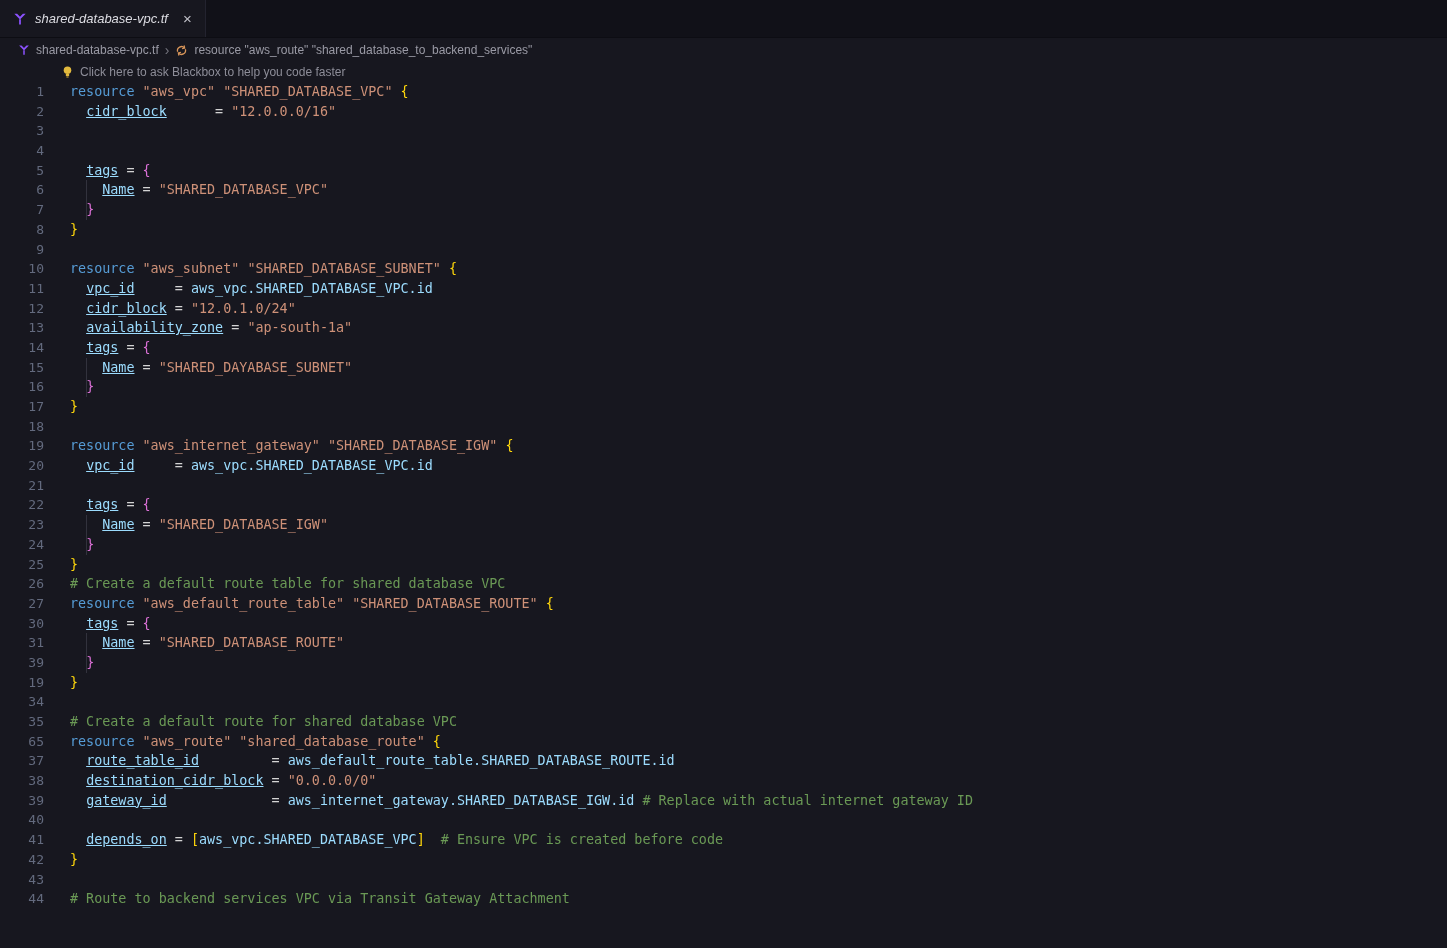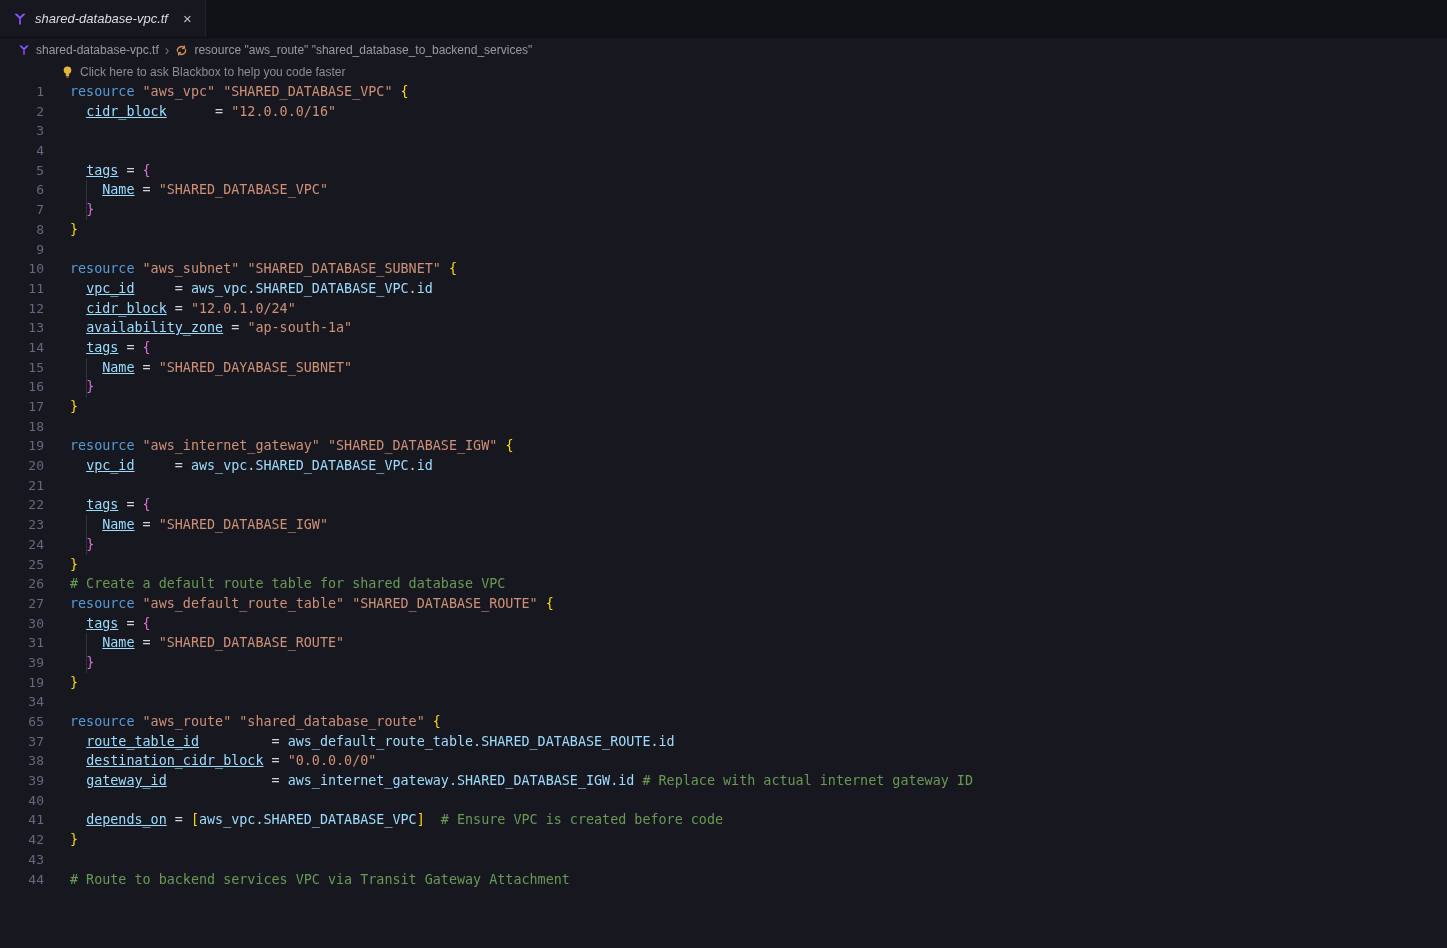--- a/index.html
+++ b/index.html
@@ -207,20 +207,24 @@
         </div>
         <div class="row">
           <span class="ln">19</span>
           <span class="lc"><span class="tk-b1">}</span></span>
         </div>
         <div class="row">
           <span class="ln">34</span>
           <span class="lc"></span>
         </div>
         <div class="row">
+          <span class="ln">35</span>
+          <span class="lc"><span class="tk-cm"># Create a default route for shared database VPC</span></span>
+        </div>
+        <div class="row">
           <span class="ln">65</span>
           <span class="lc"><span class="tk-kw">resource</span><span class="tk-p"> </span><span class="tk-str">"aws_route"</span><span class="tk-p"> </span><span class="tk-str">"shared_database_route"</span><span class="tk-p"> </span><span class="tk-b1">{</span></span>
         </div>
         <div class="row">
           <span class="ln">37</span>
           <span class="lc"><span class="tk-p">  </span><span class="tk-prop">route_table_id</span><span class="tk-p">         = </span><span class="tk-ref">aws_default_route_table.SHARED_DATABASE_ROUTE.id</span></span>
         </div>
         <div class="row">
           <span class="ln">38</span>
           <span class="lc"><span class="tk-p">  </span><span class="tk-prop">destination_cidr_block</span><span class="tk-p"> = </span><span class="tk-str">"0.0.0.0/0"</span></span>

